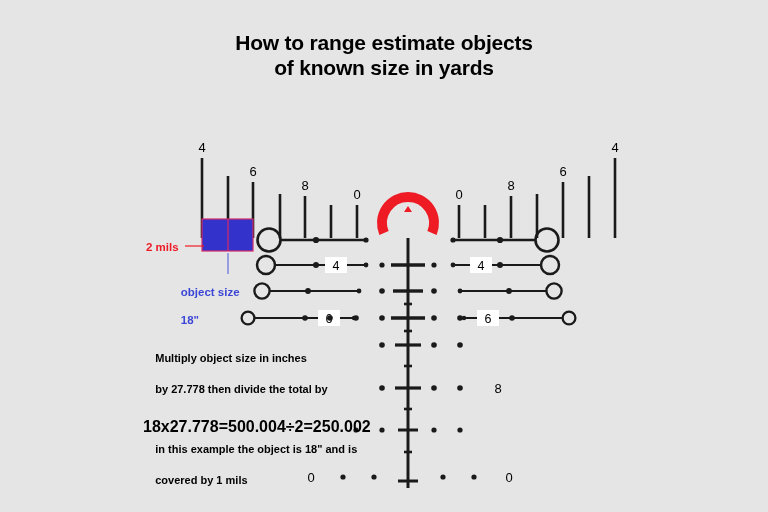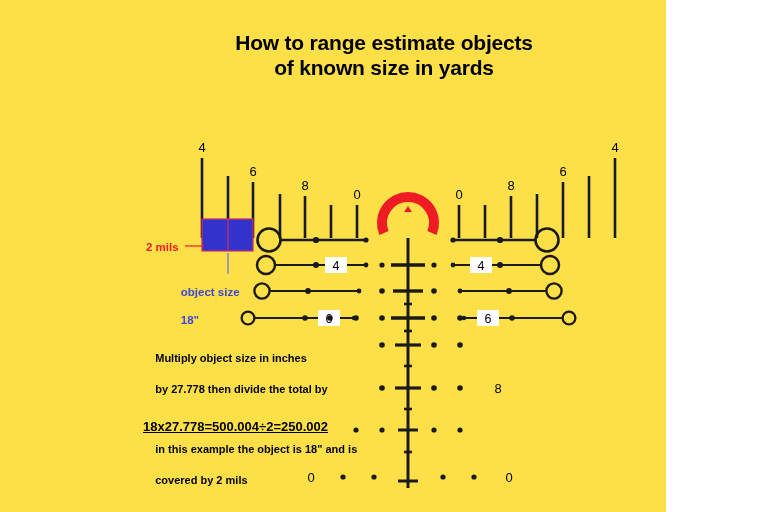--- a/index.html
+++ b/index.html
@@ -2,23 +2,23 @@
 <html><head>
 <meta charset="utf-8">
 <style>
   html, body {
     margin: 0;
     padding: 0;
     background: #ffffff;
   }
   #page {
     position: relative;
-    width: 666px;
+    width: 768px;
     height: 512px;
-    background: #fde047;
+    background: #e5e5e5;
     overflow: hidden;
     font-family: "Liberation Sans", sans-serif;
   }
   #title {
     position: absolute;
     left: 0;
     top: 30px;
     width: 768px;
     text-align: center;
     font-size: 21px;
@@ -44,26 +44,25 @@
     font-size: 11px;
     font-weight: bold;
     line-height: 15.2px;
     color: #000000;
     white-space: pre;
   }
   .formula {
     position: absolute;
     left: 143px;
     top: 419px;
-    font-size: 13px;
+    font-size: 16px;
     font-weight: bold;
     line-height: 16px;
     color: #000000;
     white-space: pre;
-    text-decoration: underline;
   }
   .range-line {
     position: absolute;
     left: 143px;
     top: 435px;
     font-size: 12px;
     font-weight: bold;
     color: #000000;
     white-space: pre;
   }
@@ -277,19 +276,19 @@
   <div class="lbl-objsize">
     <span>object size</span><br>
     <span>18"</span>
   </div>
 
   <div class="explain">
     <span>Multiply object size in inches</span><br>
     <span>by 27.778 then divide the total by</span><br>
     <br>
     <span>in this example the object is 18" and is</span><br>
-    <span>covered by 2 mils</span>
+    <span>covered by 1 mils</span>
   </div>
 
   <div class="formula">18x27.778=500.004÷2=250.002</div>
 
 
 </div>
 
 </body></html>

